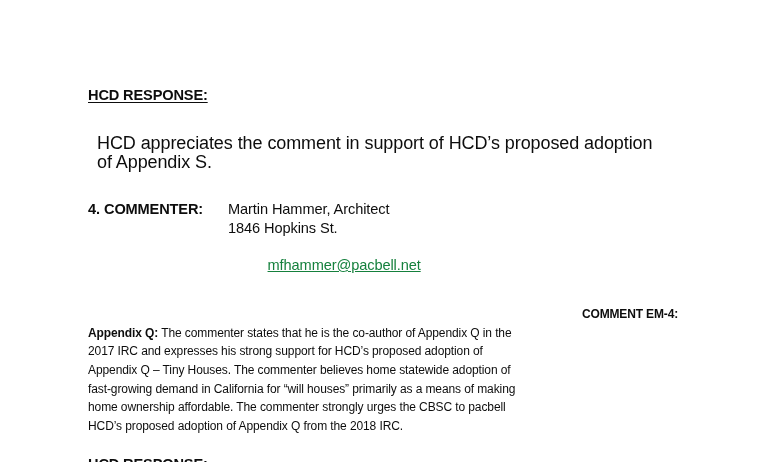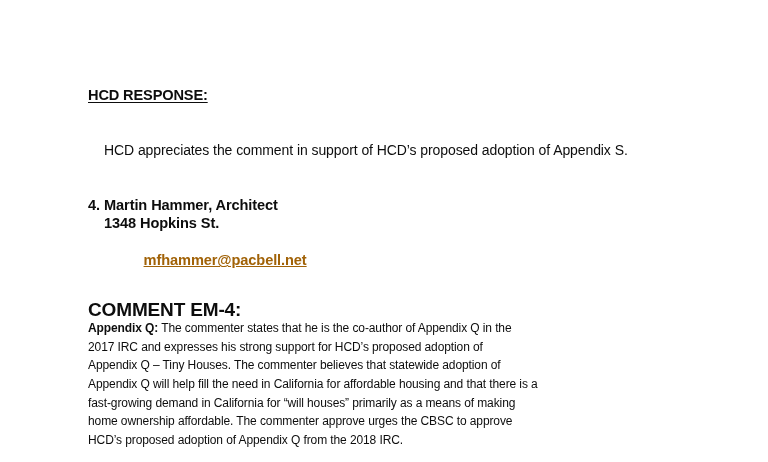--- a/index.html
+++ b/index.html
@@ -32,24 +32,24 @@
     font-size: 14.6px;
     font-weight: bold;
     letter-spacing: -0.15px;
     text-decoration: underline;
     text-underline-offset: 2px;
     line-height: 18px;
     margin: 0;
   }
 
   .para {
-    font-size: 14px;
+    font-size: 18px;
     line-height: 18.6px;
     letter-spacing: -0.1px;
-    margin: 16px;
+    margin: 9px;
     word-spacing: 0.1px;
   }
 
   .spacer-lg { height: 21px; }
   .spacer-md { height: 20px; }
   .spacer-sm { height: 12px; }
 
   
   .commenter {
     display: flex;
@@ -68,36 +68,36 @@
     flex: 0 0 124px;
     letter-spacing: -0.15px;
   }
   .commenter-details {
     flex: 1 1 auto;
   }
   .commenter-details .line {
     display: block;
     white-space: pre;
     letter-spacing: -0.1px;
-    font-weight: bold;
   }
   .email-link {
-    color: #a16207;
+    color: #15803d;
     text-decoration: underline;
     text-underline-offset: 1px;
     letter-spacing: -0.1px;
     cursor: pointer;
   }
 
   .comment-title {
-    font-size: 19px;
+    font-size: 12px;
     font-weight: bold;
     line-height: 18.6px;
     letter-spacing: -0.15px;
     margin: 0;
+    text-align: right;
   }
   .lead {
     font-weight: bold;
   }
   .body-lines .line {
     display: block;
     white-space: pre-wrap;
     font-size: 12px;
     line-height: 18.6px;
     letter-spacing: -0.1px;
@@ -112,40 +112,40 @@
     <h2 class="heading">HCD RESPONSE:</h2>
 
     <div class="spacer-lg"></div>
 
     <p class="para">HCD appreciates the comment in support of HCD’s proposed adoption of Appendix S.</p>
 
     <div class="spacer-md"></div>
 
     <div class="commenter">
       <span class="commenter-num">4.</span>
+      <span class="commenter-label">COMMENTER:</span>
       <span class="commenter-details">
         <span class="line">Martin Hammer, Architect</span>
-        <span class="line">1348 Hopkins St.</span>
+        <span class="line">1846 Hopkins St.</span>
         <span class="line">
           <a class="email-link">mfhammer@pacbell.net</a>
         </span>
       </span>
     </div>
 
     <div class="spacer-sm"></div>
 
     <h3 class="comment-title">COMMENT EM-4:</h3>
 
     <div class="body-lines">
       <span class="line"><span class="lead">Appendix Q:</span><span> The commenter states that he is the co-author of Appendix Q in the</span></span>
       <span class="line">2017 IRC and expresses his strong support for HCD’s proposed adoption of</span>
-      <span class="line">Appendix Q – Tiny Houses. The commenter believes that statewide adoption of</span>
-      <span class="line">Appendix Q will help fill the need in California for affordable housing and that there is a</span>
+      <span class="line">Appendix Q – Tiny Houses. The commenter believes home statewide adoption of</span>
       <span class="line">fast-growing demand in California for “will houses” primarily as a means of making</span>
-      <span class="line">home ownership affordable. The commenter approve urges the CBSC to approve</span>
+      <span class="line">home ownership affordable. The commenter strongly urges the CBSC to pacbell</span>
       <span class="line">HCD’s proposed adoption of Appendix Q from the 2018 IRC.</span>
     </div>
 
     <div class="spacer-md"></div>
 
     <h2 class="heading">HCD RESPONSE:</h2>
 
   </div>
 </div>
 

